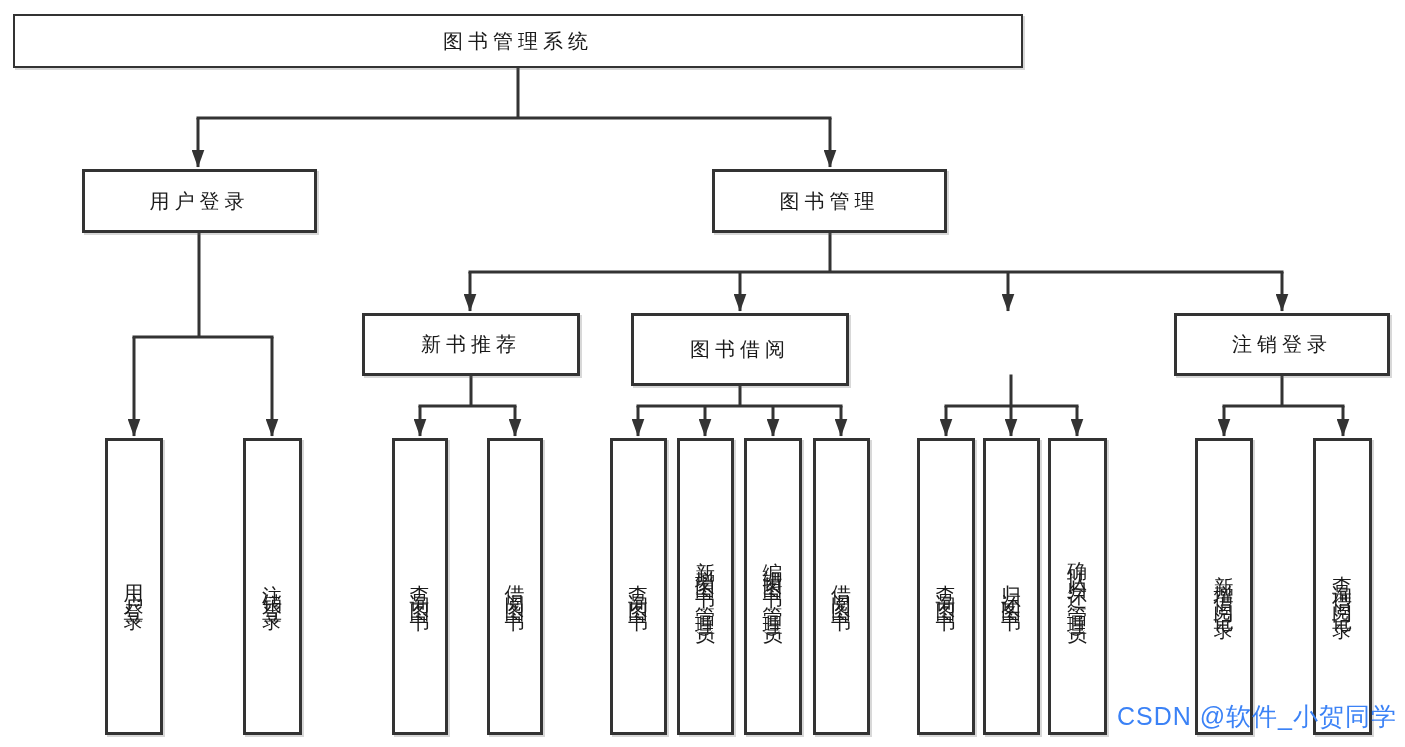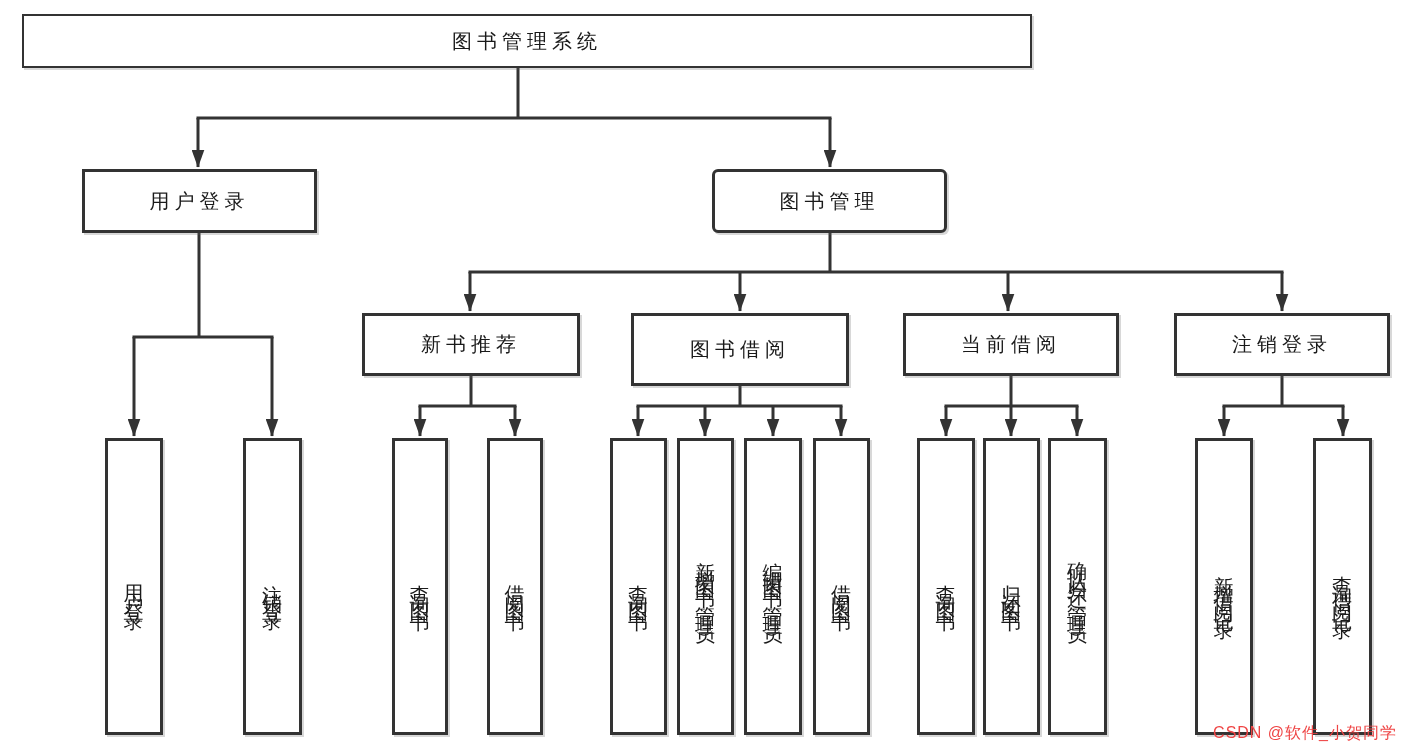--- a/index.html
+++ b/index.html
@@ -47,23 +47,23 @@
     text-orientation: mixed;
     font-size: 20px;
     line-height: 1;
     letter-spacing: 9px;
     color: #1a1a1a;
     white-space: nowrap;
   }
   .watermark {
     position: absolute;
     right: 8px;
-    bottom: 3px;
-    font-size: 16px;
-    color: #ef4444;
+    bottom: 14px;
+    font-size: 25px;
+    color: #3b82f6;
     letter-spacing: 1px;
     white-space: nowrap;
   }
 </style>
 </head>
 <body>
 
 <div class="canvas">
 
   <svg class="connectors" viewBox="0 0 1405 747" xmlns="http://www.w3.org/2000/svg">
@@ -95,39 +95,36 @@
     <path d="M705,406 V436" fill="none" stroke="#333333" stroke-width="3" marker-end="url(#arrow)"></path>
     <path d="M773,406 V436" fill="none" stroke="#333333" stroke-width="3" marker-end="url(#arrow)"></path>
     <path d="M841,406 V436" fill="none" stroke="#333333" stroke-width="3" marker-end="url(#arrow)"></path>
     <path d="M946,406 V436" fill="none" stroke="#333333" stroke-width="3" marker-end="url(#arrow)"></path>
     <path d="M1011,406 V436" fill="none" stroke="#333333" stroke-width="3" marker-end="url(#arrow)"></path>
     <path d="M1077,406 V436" fill="none" stroke="#333333" stroke-width="3" marker-end="url(#arrow)"></path>
     <path d="M1224,406 V436" fill="none" stroke="#333333" stroke-width="3" marker-end="url(#arrow)"></path>
     <path d="M1343,406 V436" fill="none" stroke="#333333" stroke-width="3" marker-end="url(#arrow)"></path>
   </svg>
 
-  <div class="hbox root" style="left:22px; top:14px; width:1010px; height:54px;">
+  <div class="hbox root" style="left:13px; top:14px; width:1010px; height:54px;">
     <span>图书管理系统</span>
   </div>
 
   <div class="hbox" style="left:82px; top:169px; width:235px; height:64px;">
     <span>用户登录</span>
   </div>
-  <div class="hbox" style="left:712px; top:169px; width:235px; height:64px;border-radius:6px;">
+  <div class="hbox" style="left:712px; top:169px; width:235px; height:64px;">
     <span>图书管理</span>
   </div>
 
   <div class="hbox" style="left:362px; top:313px; width:218px; height:63px;">
     <span>新书推荐</span>
   </div>
   <div class="hbox" style="left:631px; top:313px; width:218px; height:73px;">
     <span>图书借阅</span>
-  </div>
-  <div class="hbox" style="left:903px; top:313px; width:216px; height:63px;">
-    <span>当前借阅</span>
   </div>
   <div class="hbox" style="left:1174px; top:313px; width:216px; height:63px;">
     <span>注销登录</span>
   </div>
 
   <div class="vbox" style="left:105px; top:438px; width:58px; height:297px;">
     <span class="vtext">用户登录</span>
   </div>
   <div class="vbox" style="left:243px; top:438px; width:59px; height:297px;">
     <span class="vtext">注销登录</span>

